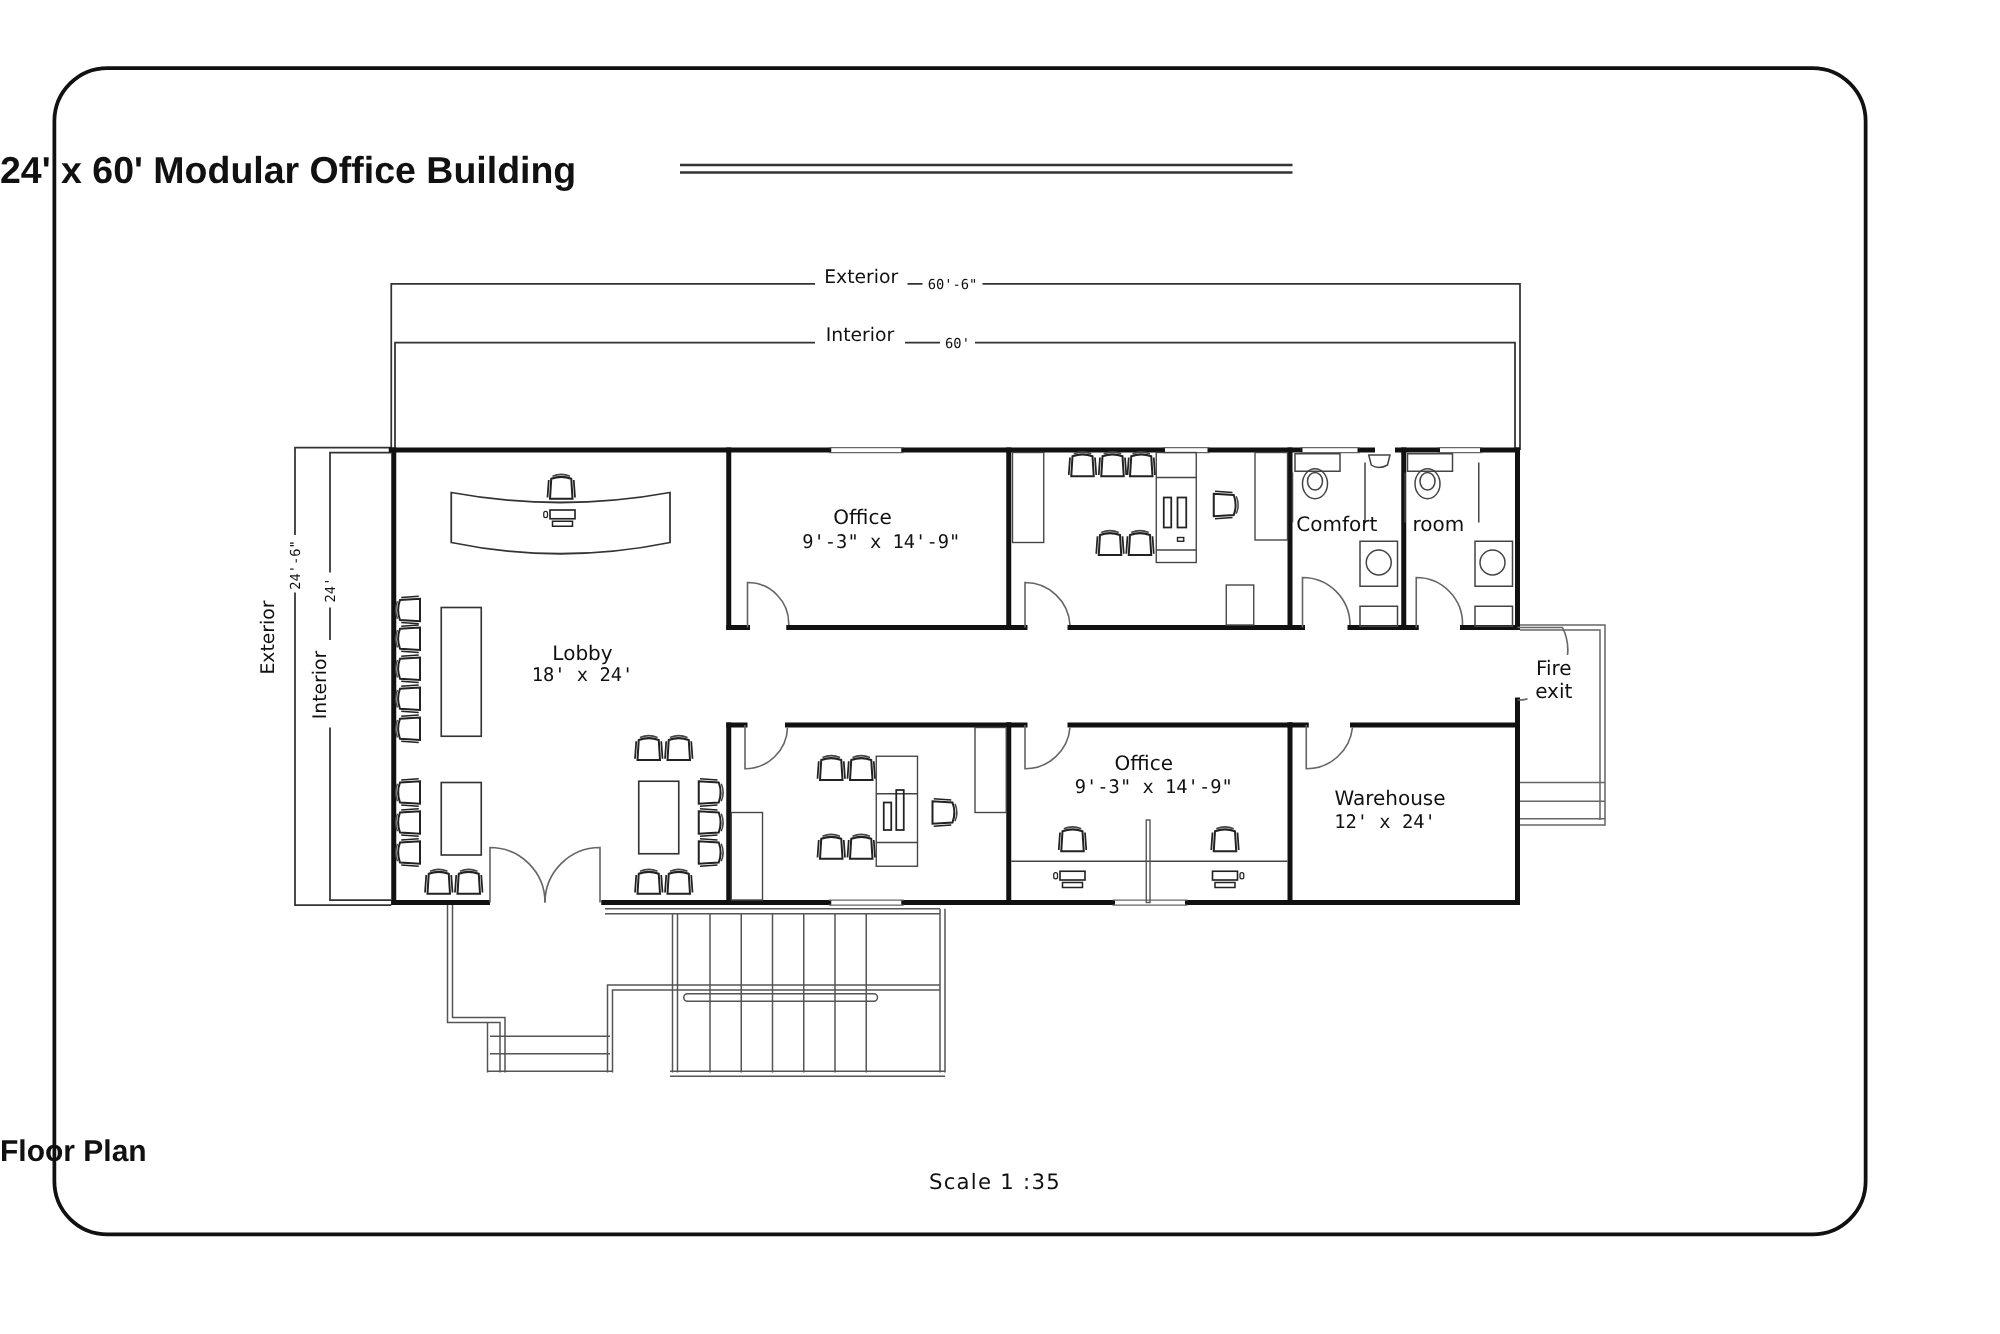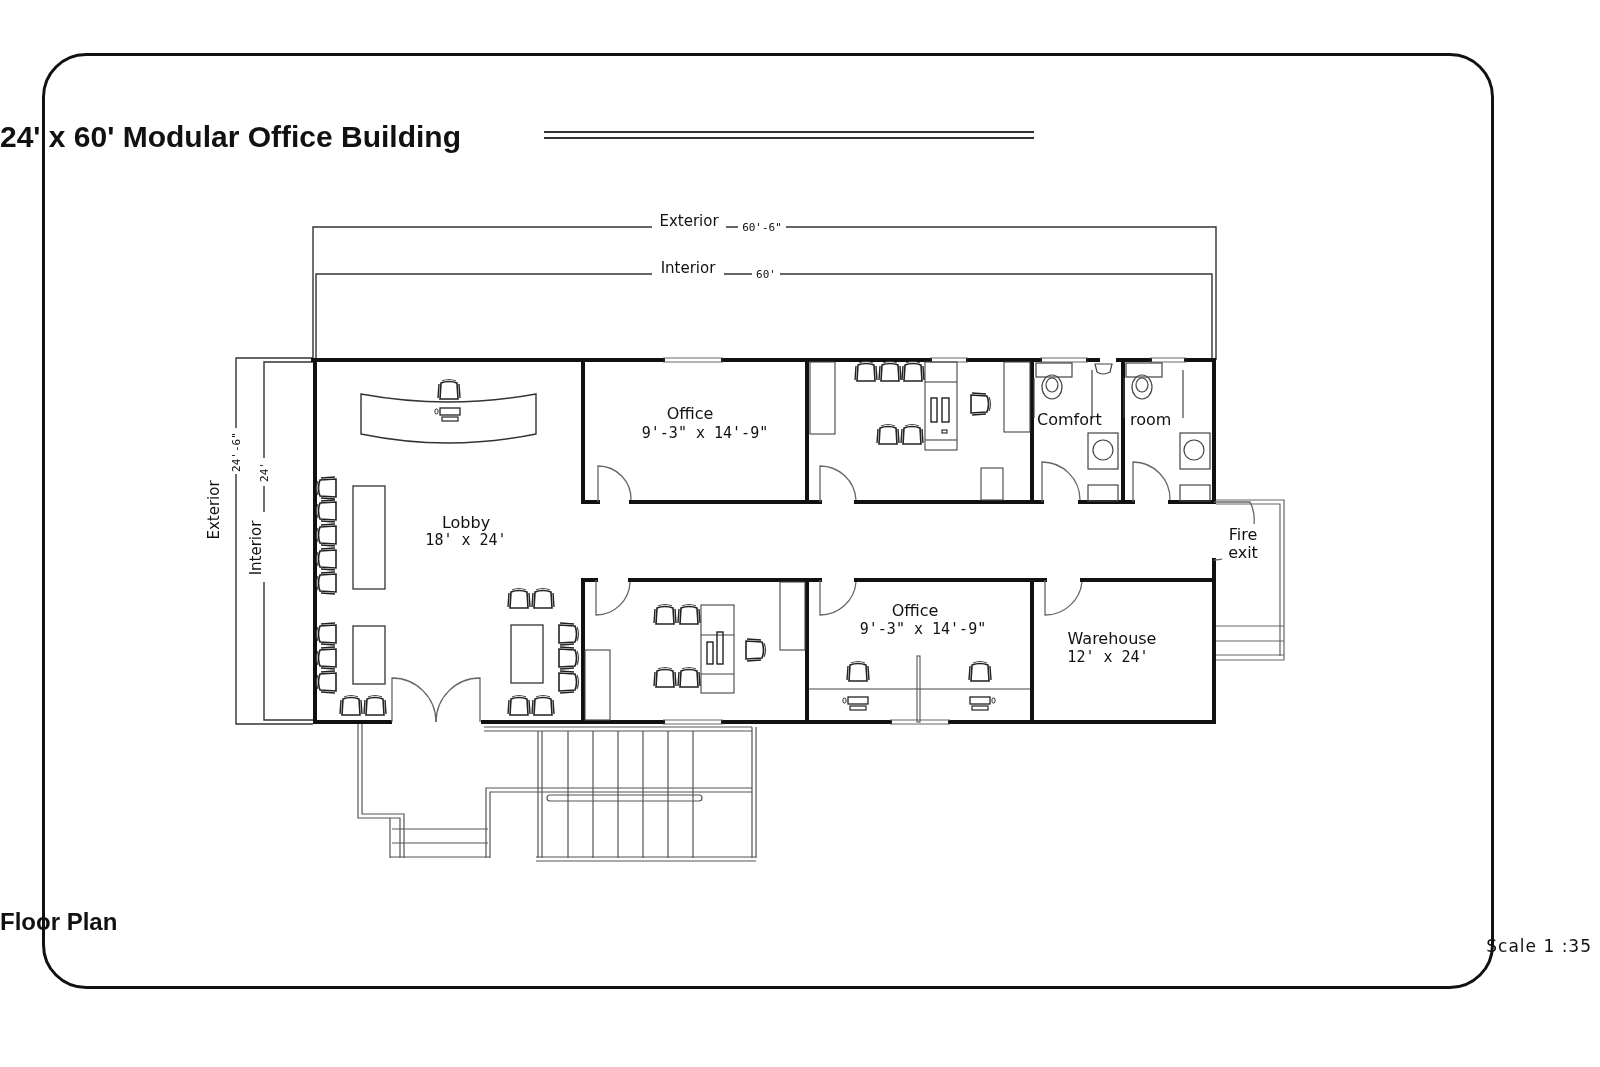--- a/index.html
+++ b/index.html
@@ -11,21 +11,21 @@
   .title {
     position: absolute; left: 0; width: 1585px; top: 80px; text-align: left;
     font-family: "Liberation Sans", sans-serif; font-weight: bold; font-size: 30px; color: #111; margin-top: 40px;
   }
   .title-rule { position: absolute; left: 544px; width: 490px; height: 0; border-top: 2px solid #333; }
   .footer-title {
     position: absolute; left: 0; width: 1592px; top: 908px; text-align: left;
     font-family: "Liberation Sans", sans-serif; font-weight: bold; font-size: 24px; color: #111;
   }
   .footer-scale {
-    position: absolute; left: 0; width: 1592px; top: 936px; text-align: right;
+    position: absolute; left: 0; width: 1592px; top: 936px; text-align: center;
     font-family: "DejaVu Sans", sans-serif; font-size: 17px; color: #111; letter-spacing: 1px;
   }
   svg.plan { position: absolute; left: 0; top: 0; }
   .lbl { font-family: "DejaVu Sans", sans-serif; fill: #111; }
   .dim { font-family: "DejaVu Sans Mono", monospace; fill: #111; }
 </style>
 </head>
 <body>
 
 <div class="frame"></div>

